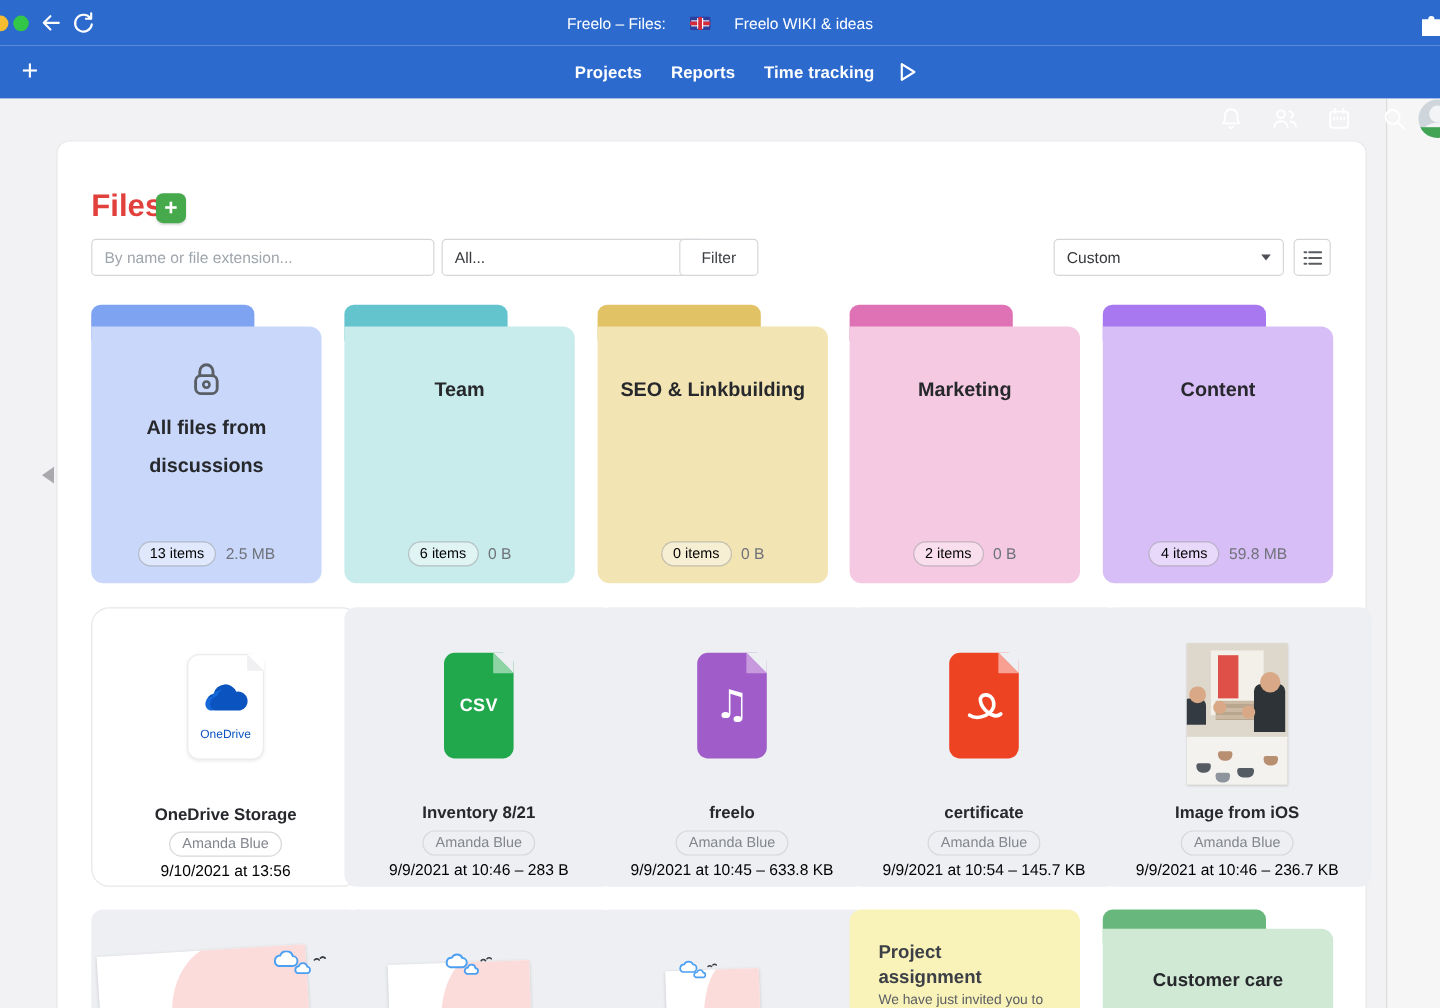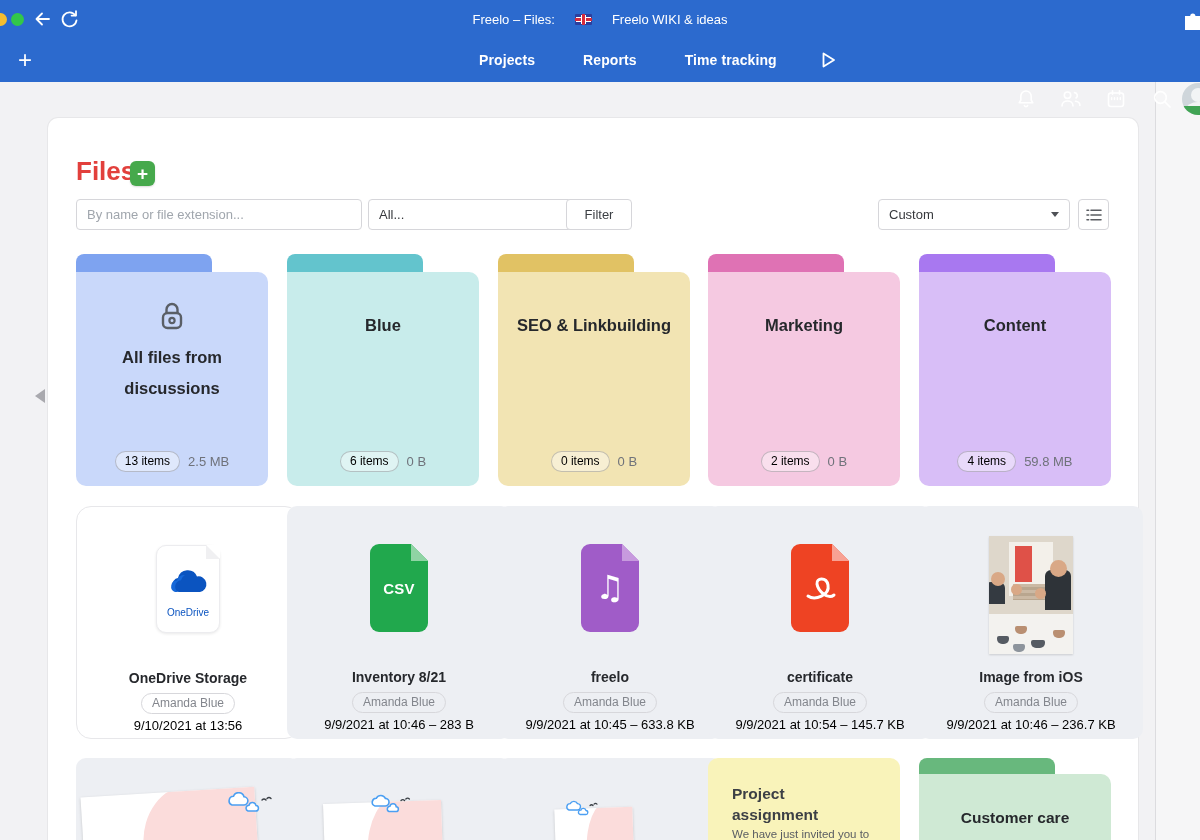--- a/index.html
+++ b/index.html
@@ -22,21 +22,21 @@
   
   .uk-flag { position:relative; display:inline-block; width:17px; height:11px; background:#2b3f9e; overflow:hidden; border-radius:1px; flex:0 0 auto; }
   .uk-flag::before { content:''; position:absolute; left:0; top:4px; width:100%; height:3px; background:#d62a3c; box-shadow:0 -2px 0 -1px #fff, 0 2px 0 -1px #fff; }
   .uk-flag::after  { content:''; position:absolute; left:7px; top:0; width:3px; height:100%; background:#d62a3c; box-shadow:-2px 0 0 -1px #fff, 2px 0 0 -1px #fff; }
   .puzzle { position:absolute; top:9px; right:-7px; }
 
   
   .navbar { position:absolute; top:38px; left:0; width:1200px; height:44px; background:#2c6ace; z-index:5; }
   .add-btn { position:absolute; left:10px; top:7px; width:30px; height:30px; color:#fff;
     font-size:24px; font-weight:300; display:flex; align-items:center; justify-content:center; cursor:pointer; }
-  .nav-links { position:absolute; left:479px; top:0; height:44px; display:flex; align-items:center; gap:48px; }
+  .nav-links { position:absolute; left:479px; top:0; height:44px; display:flex; align-items:center; gap:24px; }
   .nav-link { color:#fff; font-size:14px; font-weight:700; letter-spacing:.1px; cursor:pointer; }
   .play-btn { margin-left:-8px; display:flex; align-items:center; }
   .nav-icon { position:absolute; top:49px; cursor:pointer; }
   .i-bell { left:1014px; } .i-users { left:1058px; } .i-cal { left:1104px; } .i-search { left:1150px; }
   .avatar { position:absolute; left:1182px; top:45px; width:32px; height:32px; border-radius:50%;
     background:#cfd6db; overflow:hidden; }
   .avatar .head { position:absolute; left:9px; top:5px; width:14px; height:14px; border-radius:50%; background:#f2f4f5; }
   .avatar .torso { position:absolute; left:4px; top:19px; width:24px; height:16px; border-radius:50% 50% 0 0; background:#f2f4f5; }
   .avatar .green { position:absolute; left:0; bottom:0; width:100%; height:9px; background:#41a455; }
   .kebab { position:absolute; left:53px; top:1px; color:#6f7278; font-size:16px; font-weight:700; cursor:pointer; }
@@ -248,21 +248,21 @@
   <div class="fname">All files from discussions</div>
   <div class="stats">
     <span class="badge-pill">13 items</span>
     <span class="fsize">2.5 MB</span>
   </div>
 </div>
 
 <div class="folder" style="left:287px; top:254px;">
   <div class="tab" style="background-color: rgb(99, 196, 205);"></div>
   <div class="fbody" style="background-color: rgb(200, 236, 235);"></div>
-  <div class="fname">Blue</div>
+  <div class="fname">Team</div>
   <div class="stats">
     <span class="badge-pill">6 items</span>
     <span class="fsize">0 B</span>
   </div>
 </div>
 
 <div class="folder" style="left:498px; top:254px;">
   <div class="tab" style="background-color: rgb(225, 194, 100);"></div>
   <div class="fbody" style="background-color: rgb(242, 228, 179);"></div>
   <div class="fname">SEO &amp; Linkbuilding</div>

